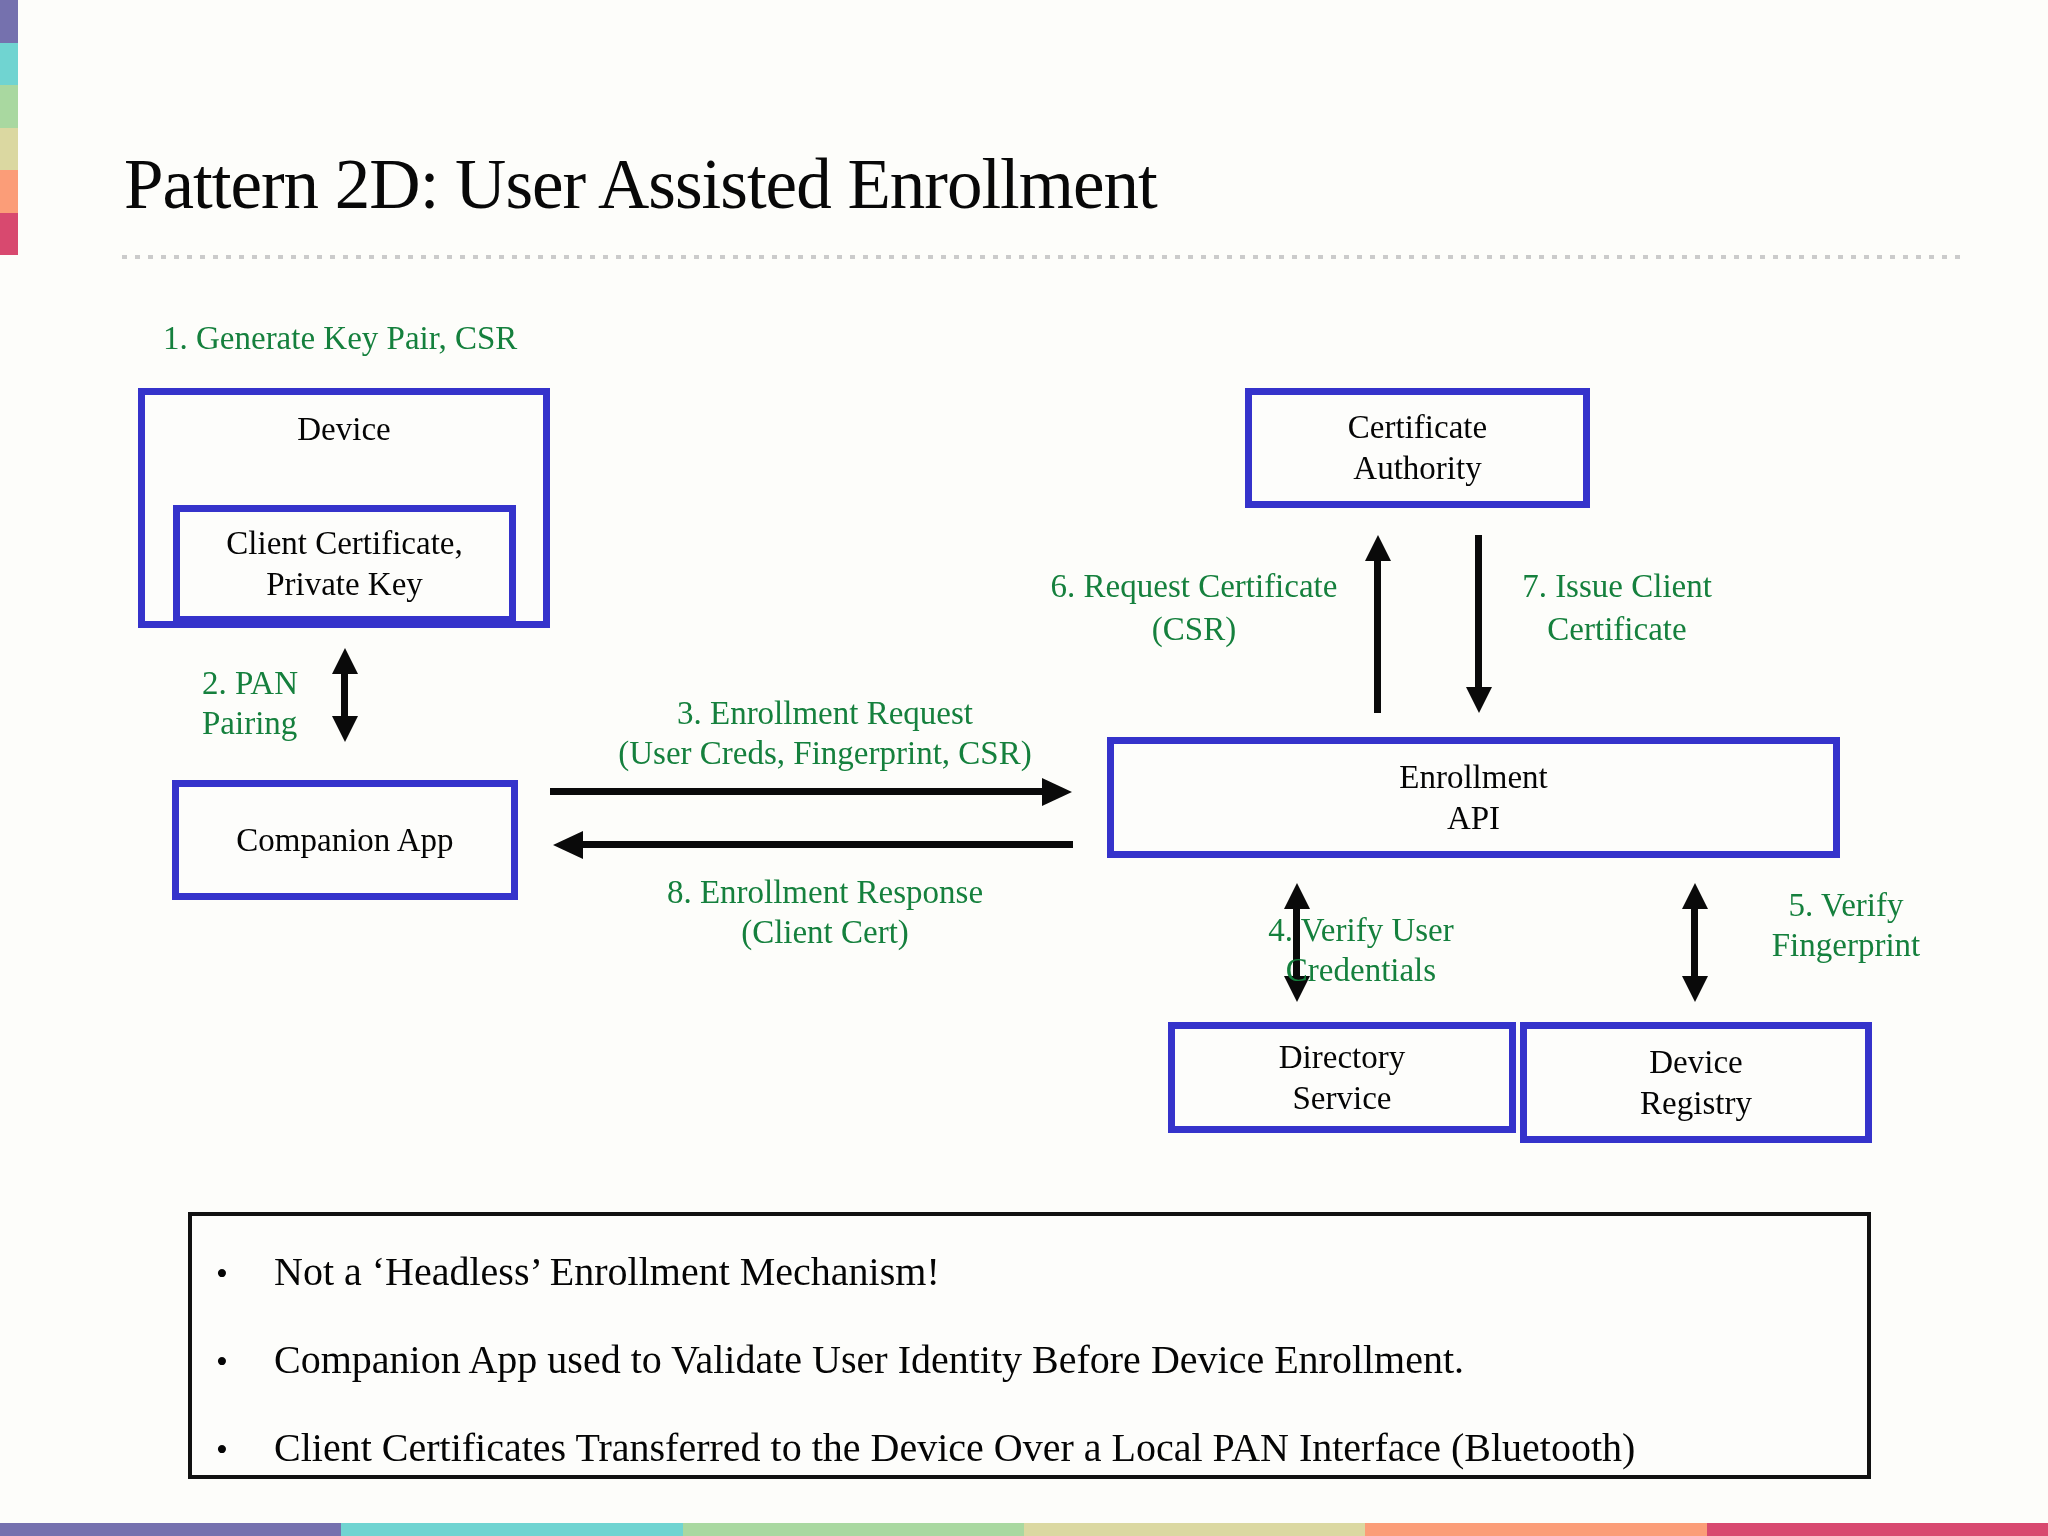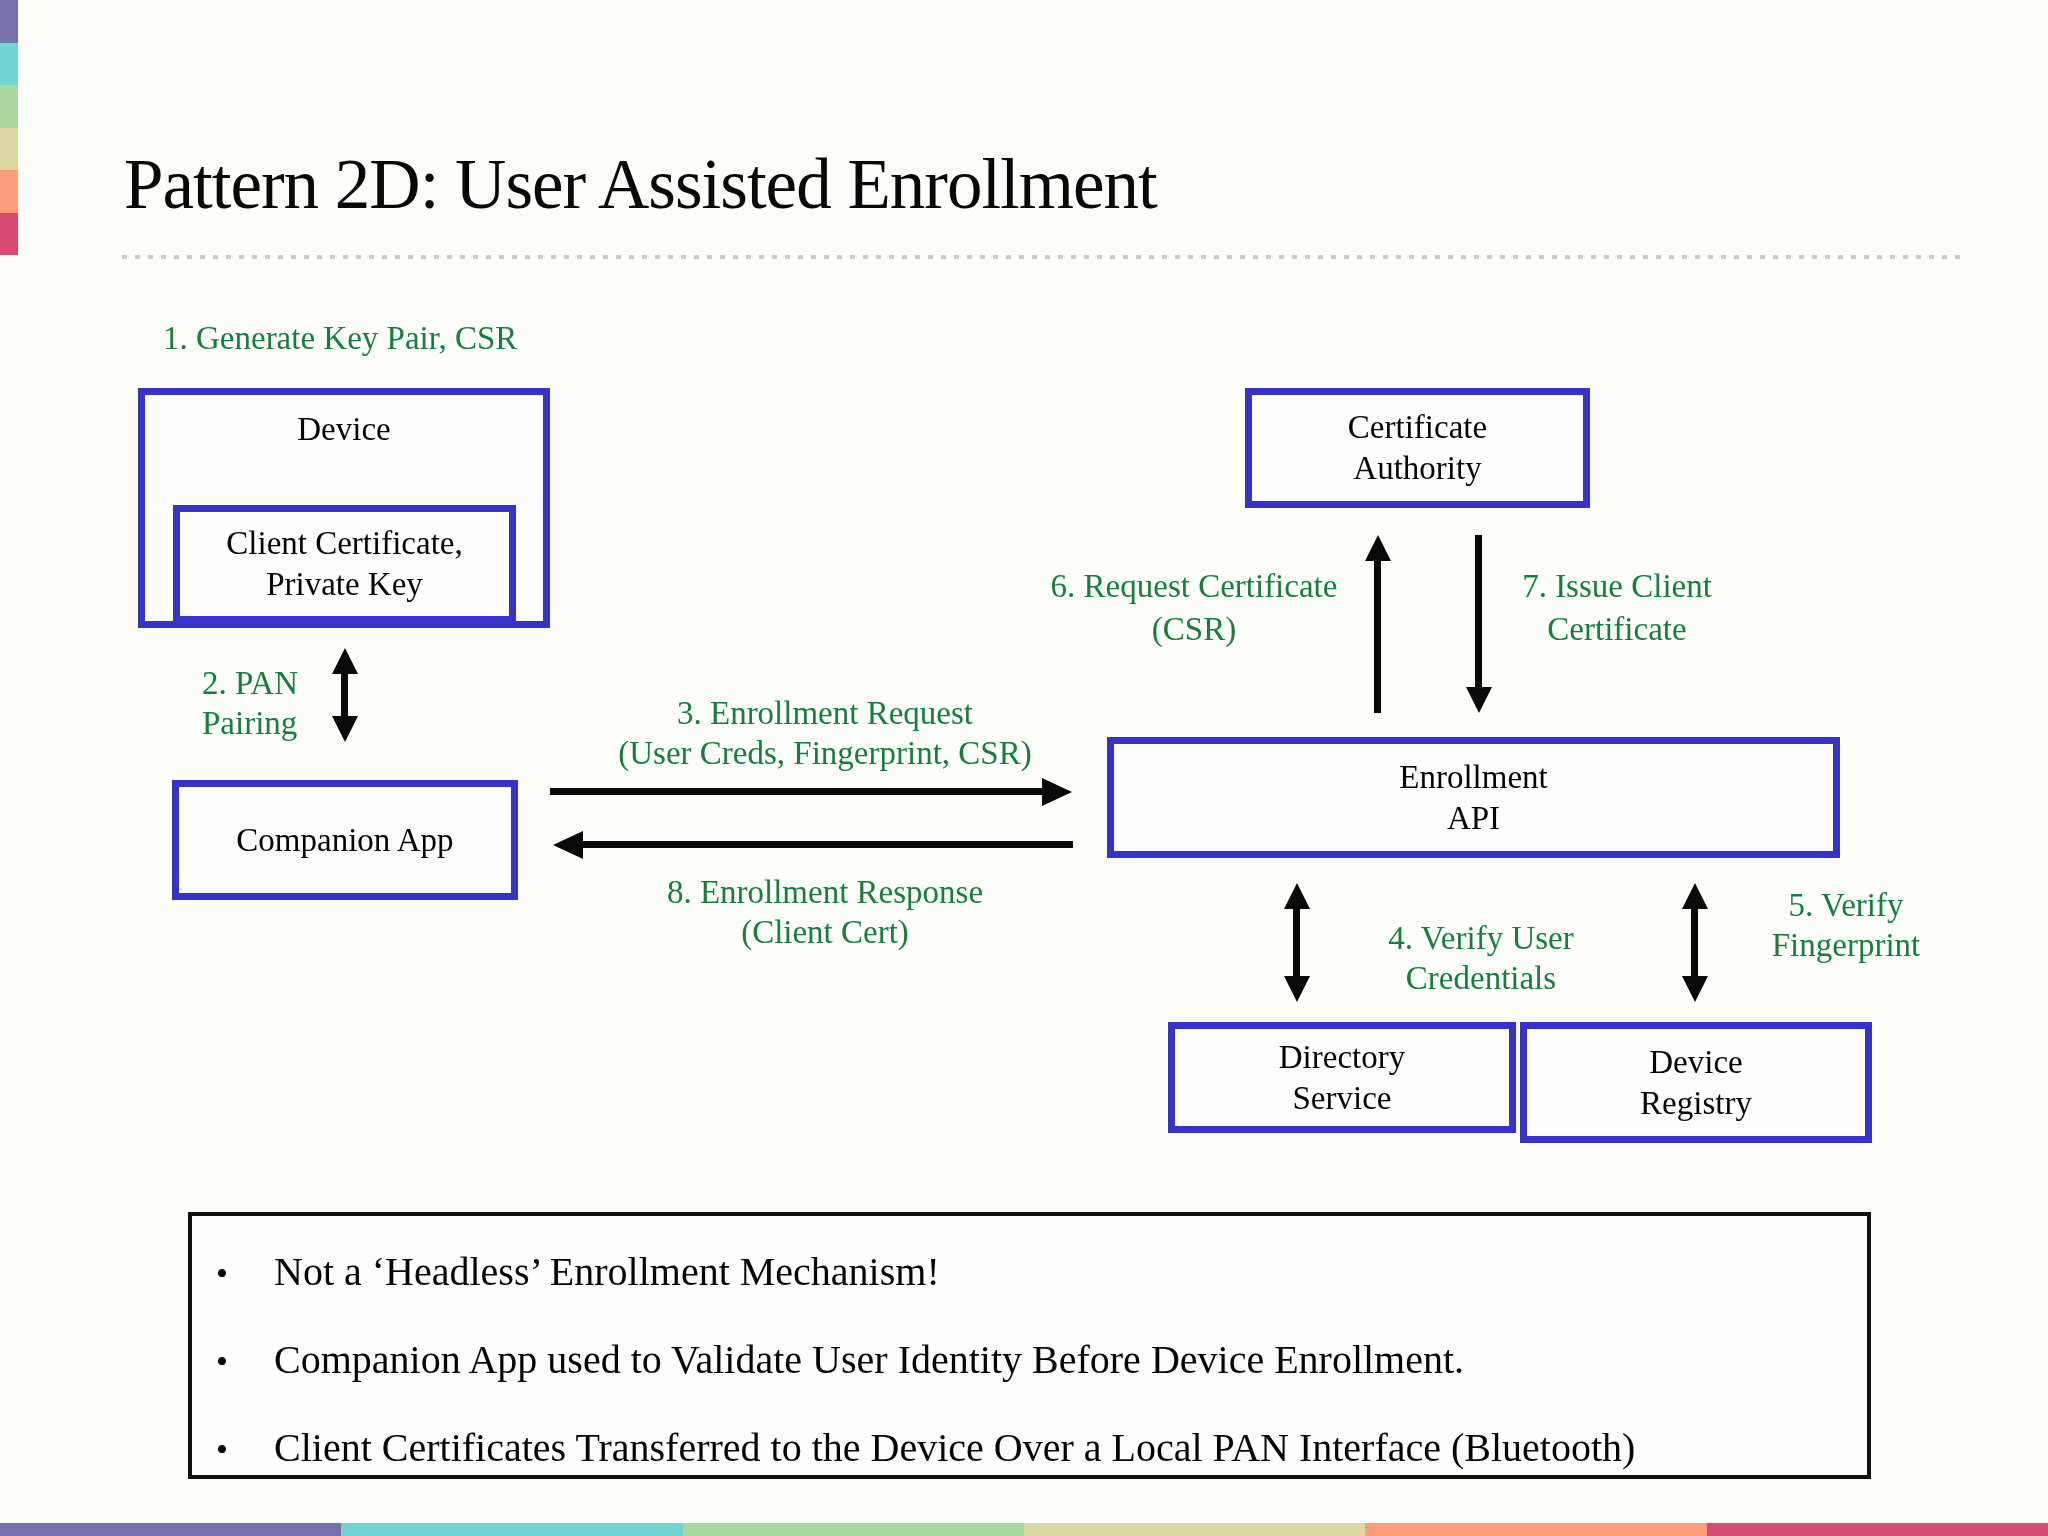--- a/index.html
+++ b/index.html
@@ -124,21 +124,21 @@
     <div>7. Issue Client</div>
     <div>Certificate</div>
   </div>
 
   <div class="bluebox" style="left:1107px;top:737px;width:733px;height:121px;">
     <div>Enrollment</div>
     <div>API</div>
   </div>
 
   <div class="varrow up down" style="left:1293px;top:909px;height:67px;"></div>
-  <div class="dlabel center" style="left:1356px;top:910px;width:250px;margin-top:8px;">
+  <div class="dlabel center" style="left:1236px;top:910px;width:250px;">
     <div>4. Verify User</div>
     <div>Credentials</div>
   </div>
 
   <div class="varrow up down" style="left:1691px;top:909px;height:67px;"></div>
   <div class="dlabel center" style="left:1698px;top:885px;width:250px;padding-left:23px;">
     <div>5. Verify</div>
     <div>Fingerprint</div>
   </div>
 

